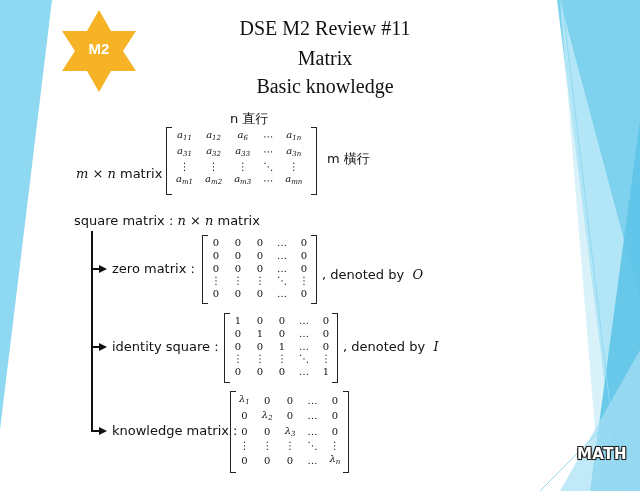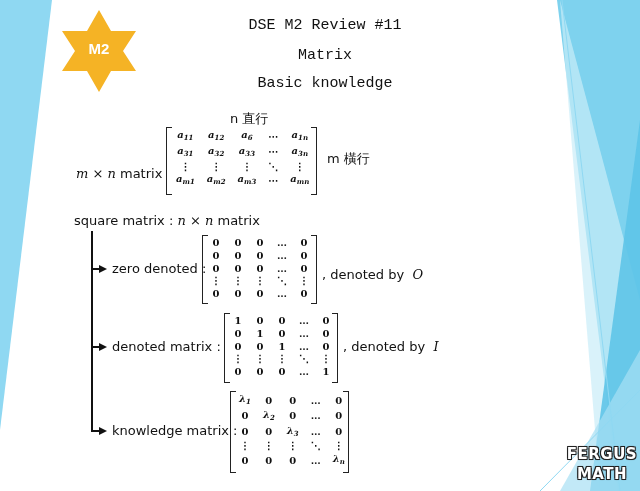--- a/index.html
+++ b/index.html
@@ -1,24 +1,24 @@
 <!DOCTYPE html>
 <html><head>
 <meta charset="utf-8">
 <style>
   html, body { margin:0; padding:0; }
   body { width:640px; height:491px; position:relative; overflow:hidden; background:#ffffff; font-family:"Liberation Sans", sans-serif; color:#111; }
   .bg { position:absolute; left:0; top:0; }
   .star { position:absolute; left:62px; top:10px; width:74px; height:82px; }
   .star-label { position:absolute; left:62px; top:40px; width:74px; text-align:center; color:#fff; font-weight:bold; font-size:15px; font-family:"Liberation Sans", sans-serif; }
-  .title { position:absolute; left:200px; width:250px; text-align:center; font-size:15px; color:#111; font-family:Liberation Mono, monospace; }
+  .title { position:absolute; left:200px; width:250px; text-align:center; font-size:20px; color:#111; font-family:Liberation Serif, serif; }
   .t1 { top:17px; } .t2 { top:47px; } .t3 { top:75px; }
   .txt { position:absolute; font-size:13px; font-family:"DejaVu Sans", sans-serif; white-space:nowrap; }
   .math { font-family:"DejaVu Serif", serif; font-style:italic; }
-  .mat { position:absolute; border-collapse:collapse; font-family:"DejaVu Serif", serif; font-size:10px;font-weight:bold; }
+  .mat { position:absolute; border-collapse:collapse; font-family:"DejaVu Serif", serif; font-size:10px; }
   .mat td { padding:0 6px; text-align:center; height:12.8px; line-height:12.8px; }
   .brk { position:absolute; border:1px solid #222; width:5px; }
   .brk.l { border-right:none; } .brk.r { border-left:none; }
   .vline { position:absolute; background:#111; width:2px; }
   .hline { position:absolute; background:#111; height:2px; }
   .arrow { position:absolute; width:0; height:0; border-top:4px solid transparent; border-bottom:4px solid transparent; border-left:8px solid #111; }
   .logo { position:absolute; left:566px; top:444px; width:72px; text-align:center; color:#fff; font-weight:bold; font-family:"DejaVu Sans", sans-serif; font-size:15px; line-height:20px; letter-spacing:0.5px; text-shadow:0 0 2px #222, 1px 1px 0 #222, -1px -1px 0 #222, 1px -1px 0 #222, -1px 1px 0 #222; }
   sub { font-size:7px; vertical-align:-2px; }
 </style>
 </head>
@@ -84,21 +84,21 @@
 <div class="txt" style="left:74px; top:213px;"><span>square matrix : </span><span class="math">n × n</span><span> matrix</span></div>
 
 <div class="vline" style="left:91px; top:231px; height:200px;"></div>
 <div class="hline" style="left:91px; top:268px; width:8px;"></div>
 <div class="arrow" style="left:99px; top:265px;"></div>
 <div class="hline" style="left:91px; top:346px; width:8px;"></div>
 <div class="arrow" style="left:99px; top:343px;"></div>
 <div class="hline" style="left:91px; top:430px; width:8px;"></div>
 <div class="arrow" style="left:99px; top:427px;"></div>
 
-<div class="txt" style="left:112px; top:261px;">zero denoted :</div>
+<div class="txt" style="left:112px; top:261px;">zero matrix :</div>
 <div class="brk l" style="left:202px; top:235px; height:67px;"></div>
 <table class="mat" style="left:205px; top:237px;">
   <tbody>
       <tr>
         <td>0</td>
         <td>0</td>
         <td>0</td>
         <td>…</td>
         <td>0</td>
       </tr>
@@ -128,21 +128,21 @@
         <td>0</td>
         <td>0</td>
         <td>…</td>
         <td>0</td>
       </tr>
 </tbody>
   </table>
 <div class="brk r" style="left:311px; top:235px; height:67px;"></div>
 <div class="txt" style="left:322px; top:267px;"><span>, denoted by</span>&nbsp;&nbsp;<span class="math">O</span></div>
 
-<div class="txt" style="left:112px; top:339px;">denoted matrix :</div>
+<div class="txt" style="left:112px; top:339px;">identity square :</div>
 <div class="brk l" style="left:224px; top:313px; height:68px;"></div>
 <table class="mat" style="left:227px; top:315px;">
   <tbody>
       <tr>
         <td>1</td>
         <td>0</td>
         <td>0</td>
         <td>…</td>
         <td>0</td>
       </tr>
@@ -216,15 +216,14 @@
         <td>0</td>
         <td>0</td>
         <td>…</td>
         <td class="math">λ<sub>n</sub></td>
       </tr>
 </tbody>
   </table>
 <div class="brk r" style="left:343px; top:391px; height:80px;"></div>
 
 <div class="logo">
-  <div>FERGUS</div>
   <div>MATH</div>
 </div>
 
 </body></html>

